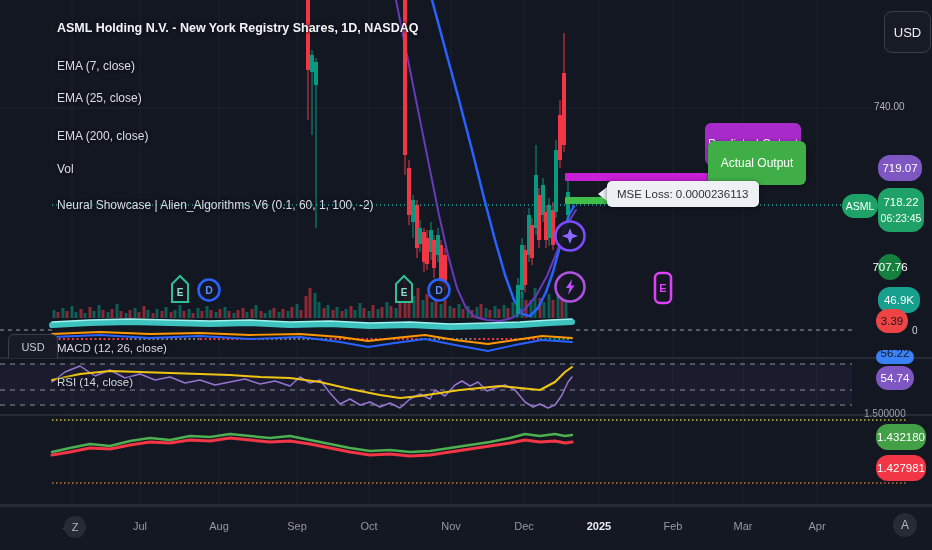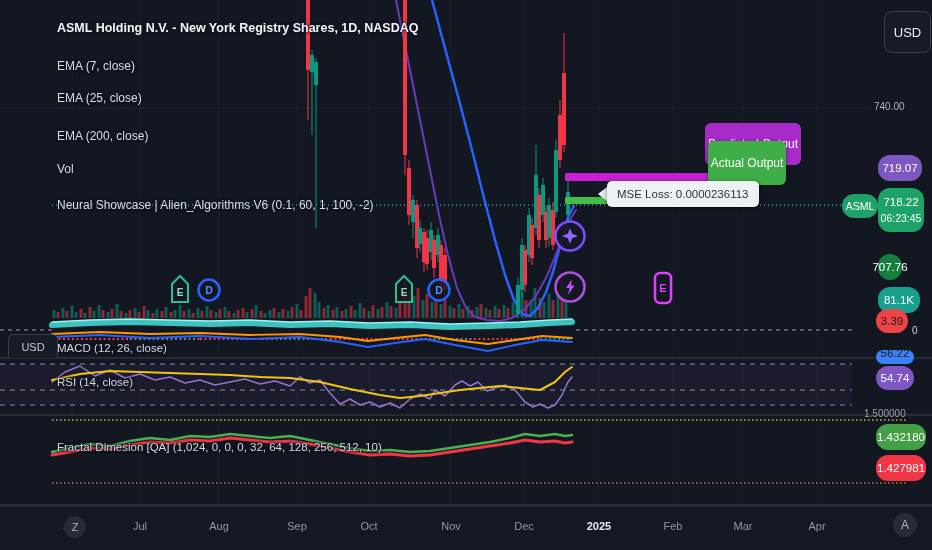--- a/index.html
+++ b/index.html
@@ -29,21 +29,21 @@
            border-radius:8px;background:#171b26;color:#eceff2;font-size:13px;display:flex;
            align-items:center;justify-content:center;cursor:pointer;}
   .tab-usd{position:absolute;left:8px;top:334px;width:48px;height:23px;border:1px solid #3a3f4c;
            border-bottom:none;border-radius:6px 6px 0 0;background:#171b26;color:#c9ccd4;
            font-size:11px;display:flex;align-items:center;justify-content:center;cursor:pointer;}
 
   
   .box-predicted{position:absolute;left:705px;top:123px;width:96px;height:42px;background:#a62bc9;
                  border-radius:6px;display:flex;align-items:center;justify-content:center;
                  color:#fff;font-size:12px;white-space:nowrap;}
-  .box-actual{position:absolute;left:708px;top:141px;width:78px;height:44px;background:#3fae47;
+  .box-actual{position:absolute;left:708px;top:141px;width:98px;height:44px;background:#3fae47;
               border-radius:6px;display:flex;align-items:center;justify-content:center;
               color:#fff;font-size:12px;white-space:nowrap;box-shadow:0 1px 4px rgba(0,0,0,.4);}
 
   
   .tooltip{position:absolute;left:607px;top:181px;height:26px;background:#eef1f4;color:#2c313c;
            border-radius:5px;display:flex;align-items:center;padding:0 10px;font-size:11.5px;
            white-space:nowrap;box-shadow:0 1px 5px rgba(0,0,0,.5);}
   .tooltip-arrow{position:absolute;left:598px;top:187px;width:0;height:0;
            border-top:7px solid transparent;border-bottom:7px solid transparent;
            border-right:9px solid #eef1f4;}
@@ -311,21 +311,20 @@
 
   <div class="legend-row legend-title" style="top:21px">ASML Holding N.V. - New York Registry Shares, 1D, NASDAQ</div>
   <div class="legend-row" style="top:59px">EMA (7, close)</div>
   <div class="legend-row" style="top:91px">EMA (25, close)</div>
   <div class="legend-row" style="top:129px">EMA (200, close)</div>
   <div class="legend-row" style="top:162px">Vol</div>
   <div class="legend-row" style="top:198px">Neural Showcase | Alien_Algorithms V6 (0.1, 60, 1, 100, -2)</div>
 
   <div class="pane-label" style="top:342px">MACD (12, 26, close)</div>
   <div class="pane-label" style="top:376px">RSI (14, close)</div>
-  <div class="pane-label" style="top:441px">Fractal Dimesion [QA] (1,024, 0, 0, 0, 32, 64, 128, 256, 512, 10)</div>
 
   <div class="box-predicted">
     <span>Predicted Output</span>
   </div>
   <div class="box-actual">
     <span>Actual Output</span>
   </div>
   <div class="tooltip-arrow"></div>
   <div class="tooltip">MSE Loss: 0.0000236113</div>
 
@@ -335,21 +334,21 @@
 
   <div class="badge" style="left:842px;top:194px;width:36px;height:24px;background:#1ea268;font-size:10.5px">ASML</div>
 
   <div class="badge" style="left:878px;top:188px;width:46px;height:44px;background:#1ea268;flex-direction:column;line-height:1.35">
     <span>718.22</span>
     <span style="font-size:10.5px">06:23:45</span>
   </div>
 
   <div class="badge" style="left:878px;top:254px;width:24px;height:26px;background:#15803d">707.76</div>
 
-  <div class="badge" style="left:878px;top:287px;width:42px;height:26px;background:#17a08e">81.1K</div>
+  <div class="badge" style="left:878px;top:287px;width:42px;height:26px;background:#17a08e">46.9K</div>
 
   <div class="badge" style="left:876px;top:309px;width:32px;height:24px;background:#ef4444;color:#131722">3.39</div>
   <div class="axis-text" style="left:912px;top:325px;color:#d1d4dc">0</div>
 
   <div class="badge" style="left:876px;top:350px;width:38px;height:14px;background:#3b82f6;color:#131722;overflow:hidden">
     <span style="margin-top:-9px">56.22</span>
   </div>
 
   <div class="badge" style="left:876px;top:366px;width:38px;height:24px;background:#7e57c2">54.74</div>
 

